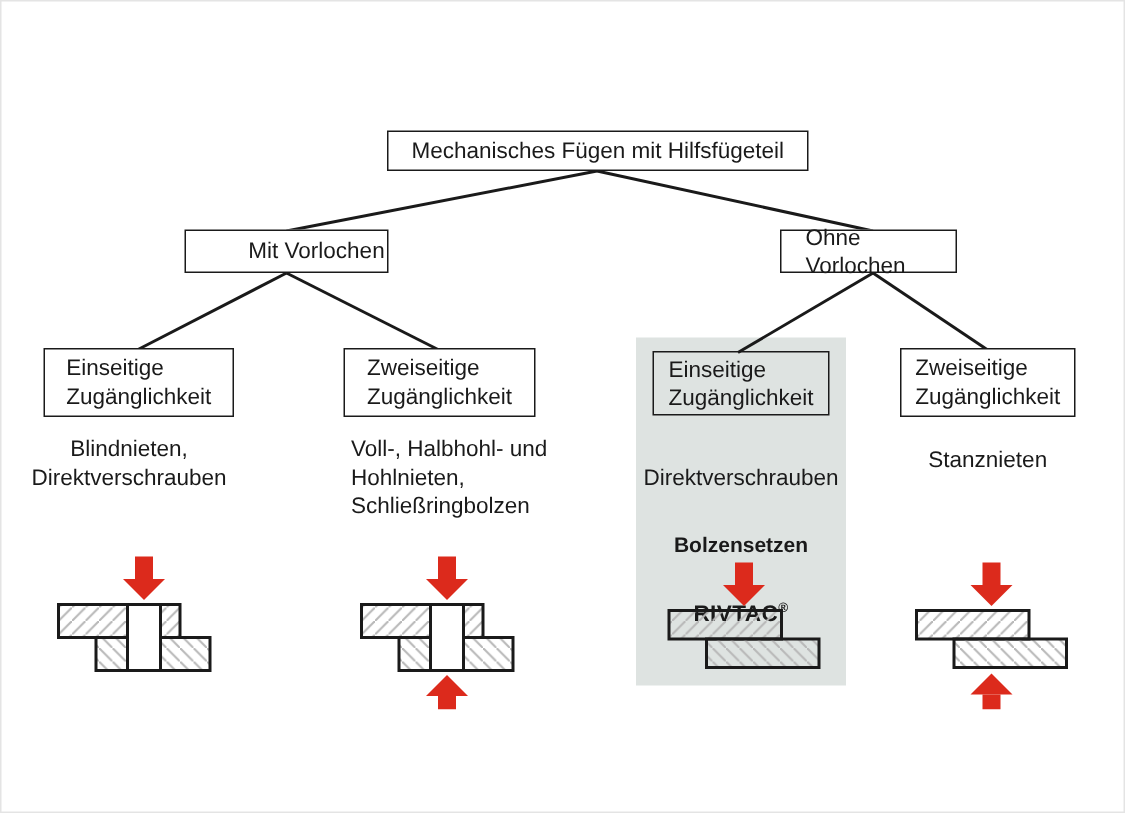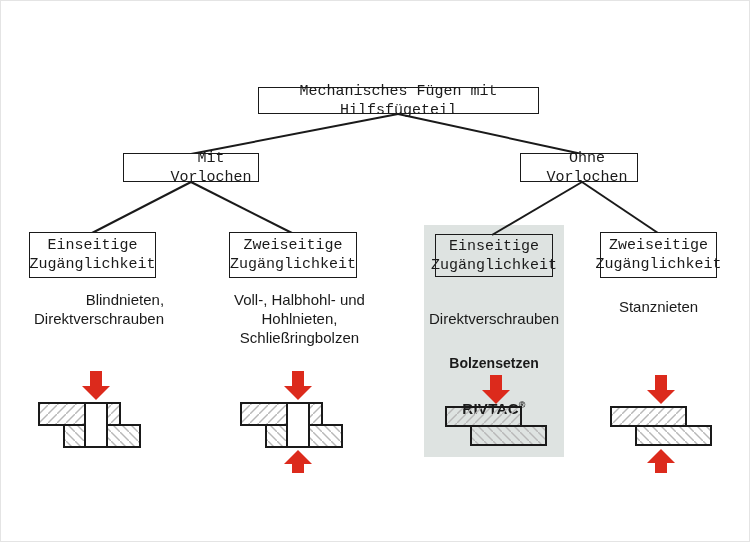--- a/index.html
+++ b/index.html
@@ -10,37 +10,36 @@
   }
   .connectors{position:absolute;left:0;top:0;z-index:2;}
   .panel{
     position:absolute;left:423px;top:224px;width:140px;height:232px;
     background:var(--panel-gray,#dee3e1);z-index:1;
   }
   .box{
     position:absolute;z-index:3;background:#fff;
     border:1.5px solid var(--line-black,#1a1a1a);
     display:flex;align-items:center;justify-content:center;
-    text-align:center;font-size:15px;line-height:19px;white-space:pre-line;
+    font-size:15px;line-height:19px;white-space:pre-line;
     box-sizing:border-box;
-    font-family:Liberation Mono, monospace;
   }
   .box.root{left:257px;top:86px;width:281px;height:27px;}
   .box.b-mit{left:122px;top:152px;width:136px;height:29px;padding-left:40px;}
   .box.b-ohne{left:519px;top:152px;width:118px;height:29px;padding-left:16px;}
   .box.l1{left:28px;top:231px;width:127px;height:46px;}
   .box.l2{left:228px;top:231px;width:128px;height:46px;}
   .box.l3{left:434px;top:233px;width:118px;height:43px;background:transparent;}
   .box.l4{left:599px;top:231px;width:117px;height:46px;}
   .methods{
     position:absolute;z-index:3;font-size:15px;line-height:19px;
     white-space:pre-line;
   }
-  .m1{left:33px;top:289px;text-align:right;}
-  .m2{left:233px;top:289px;text-align:center;}
+  .m1{left:20px;top:289px;text-align:center;}
+  .m2{left:233px;top:289px;text-align:left;}
   .m3{left:423px;top:289px;width:140px;text-align:center;}
   .m4{left:599px;top:296px;width:117px;text-align:center;}
   .m3 .plain{display:block;font-size:15px;}
   .m3 .bold-method{display:block;font-weight:bold;font-size:14px;margin-top:7px;}
   .m3 .brand-line{display:block;font-weight:bold;font-size:15px;margin-top:4px;letter-spacing:.3px;}
   .m3 .reg{font-size:9px;vertical-align:super;font-weight:bold;}
   .illu{position:absolute;z-index:3;top:368px;}
   .illu.i1{left:20px;}
   .illu.i2{left:222px;}
   .illu.i3{left:420px;}

